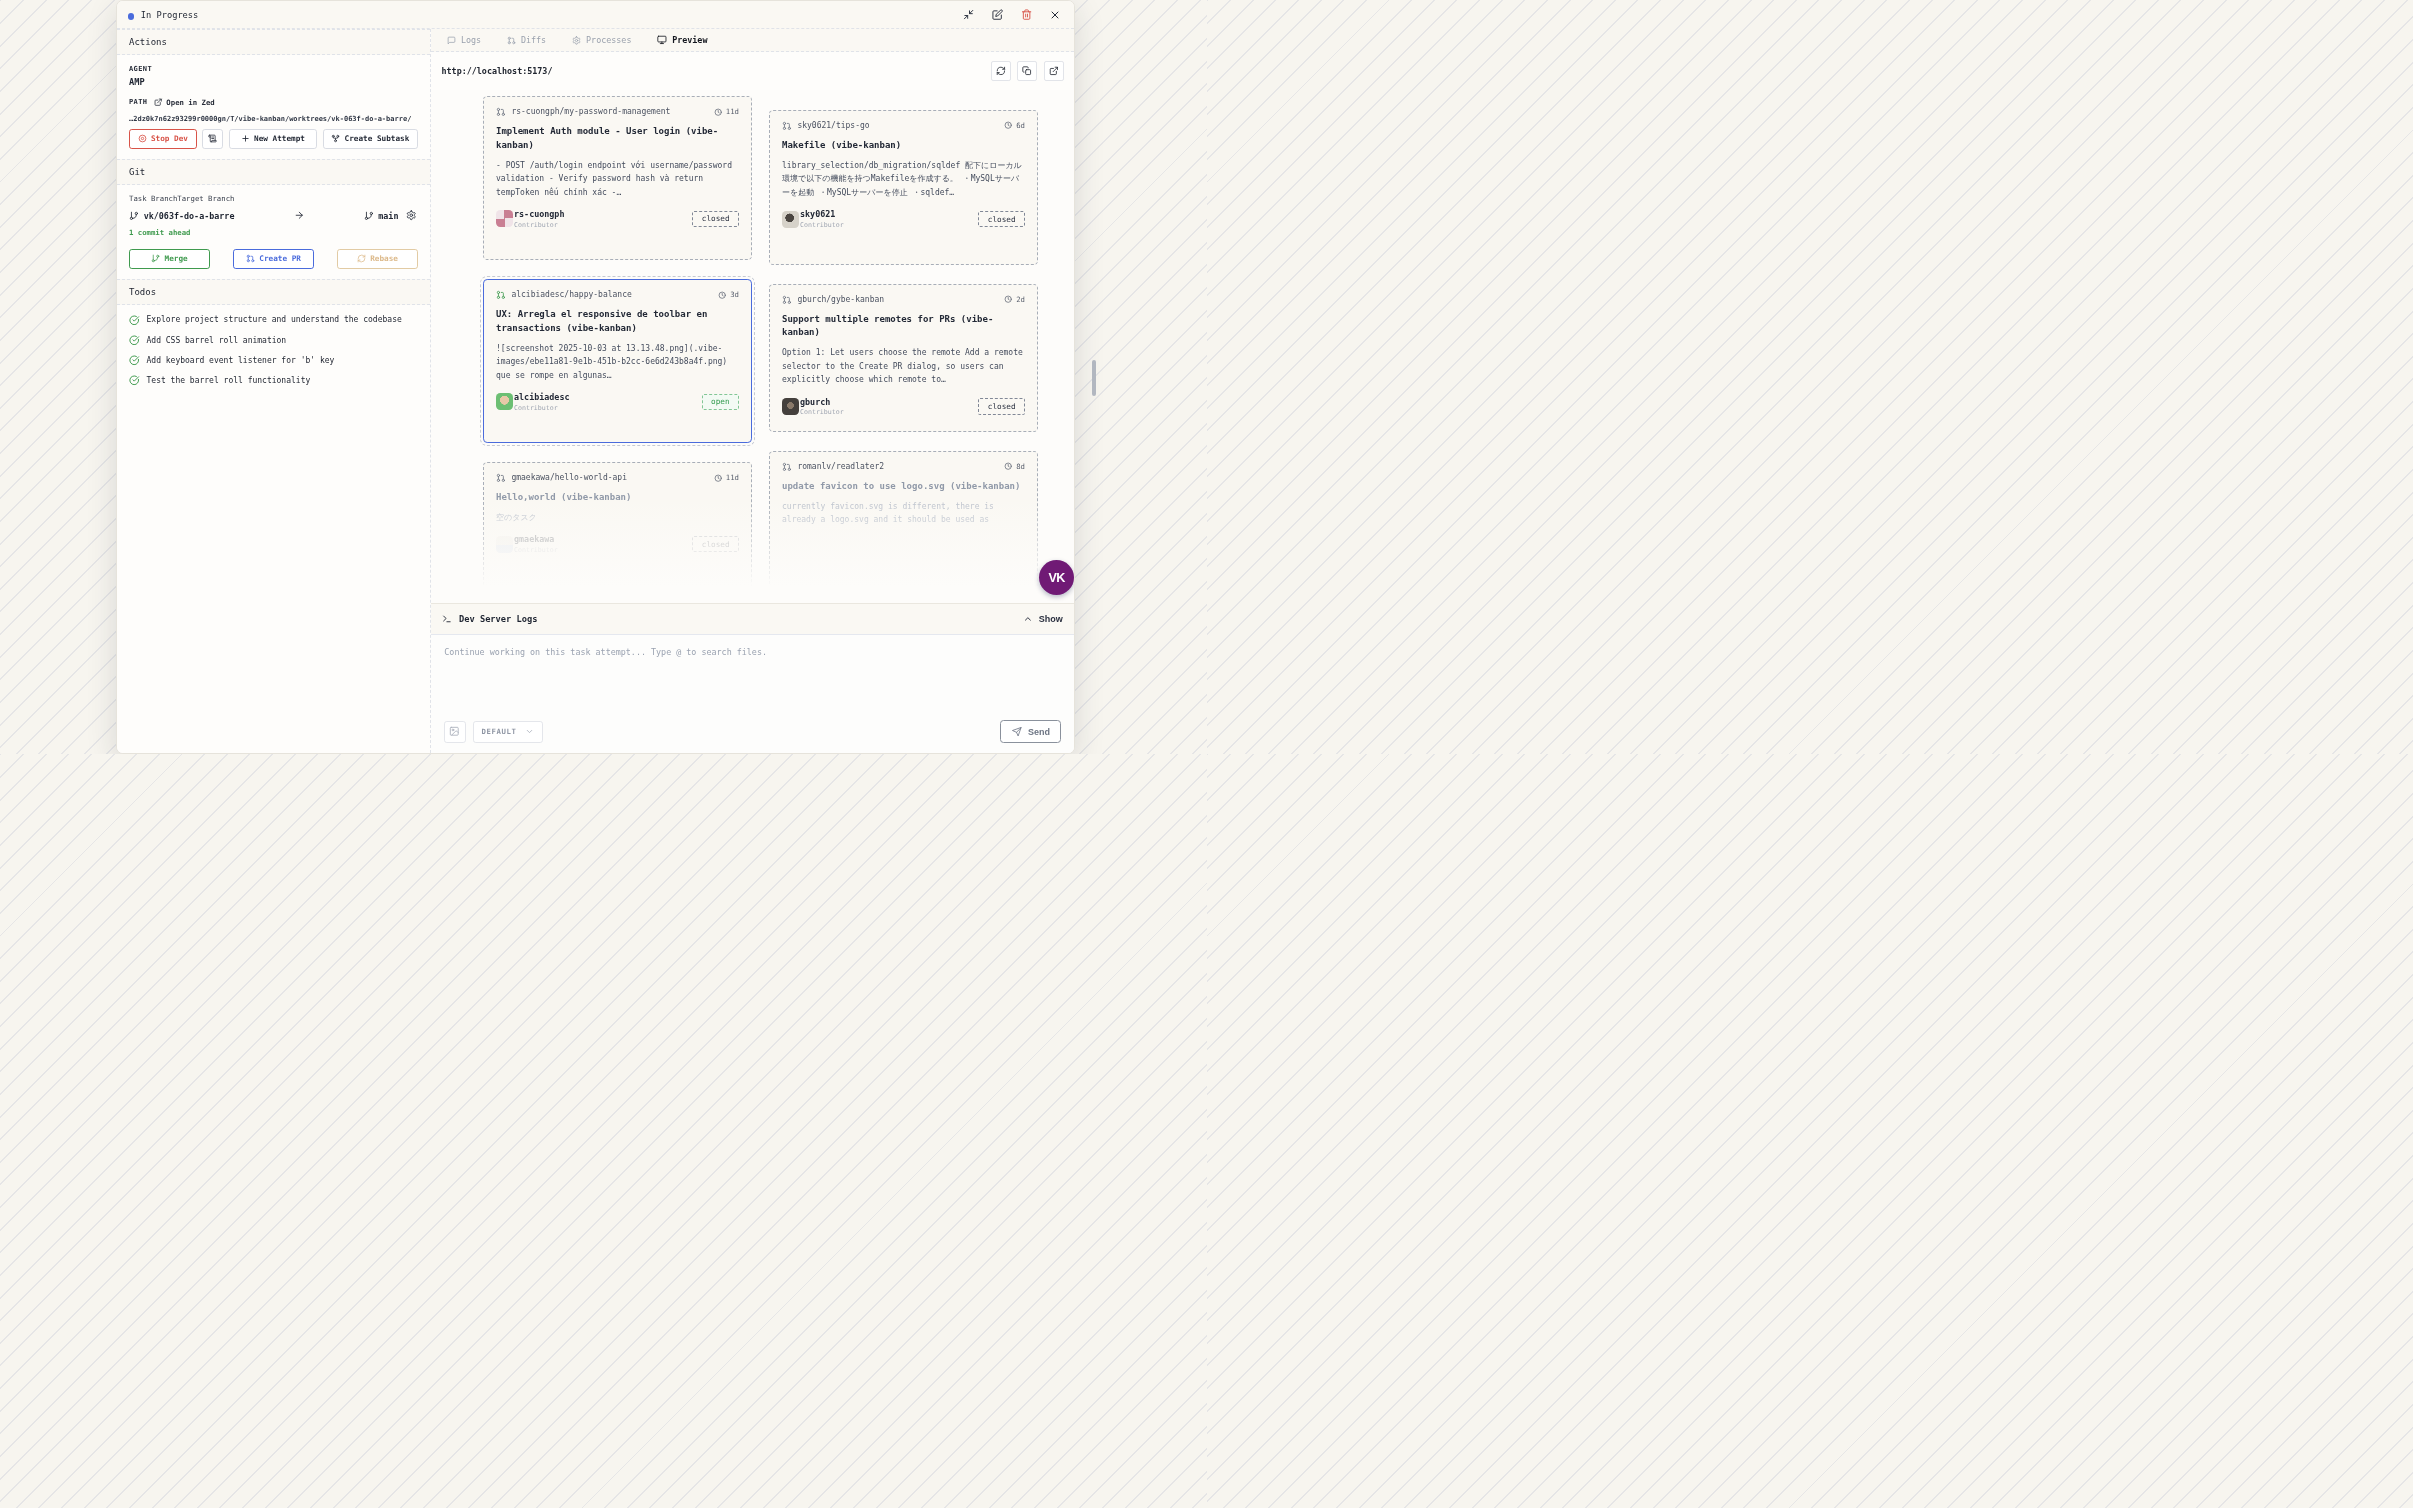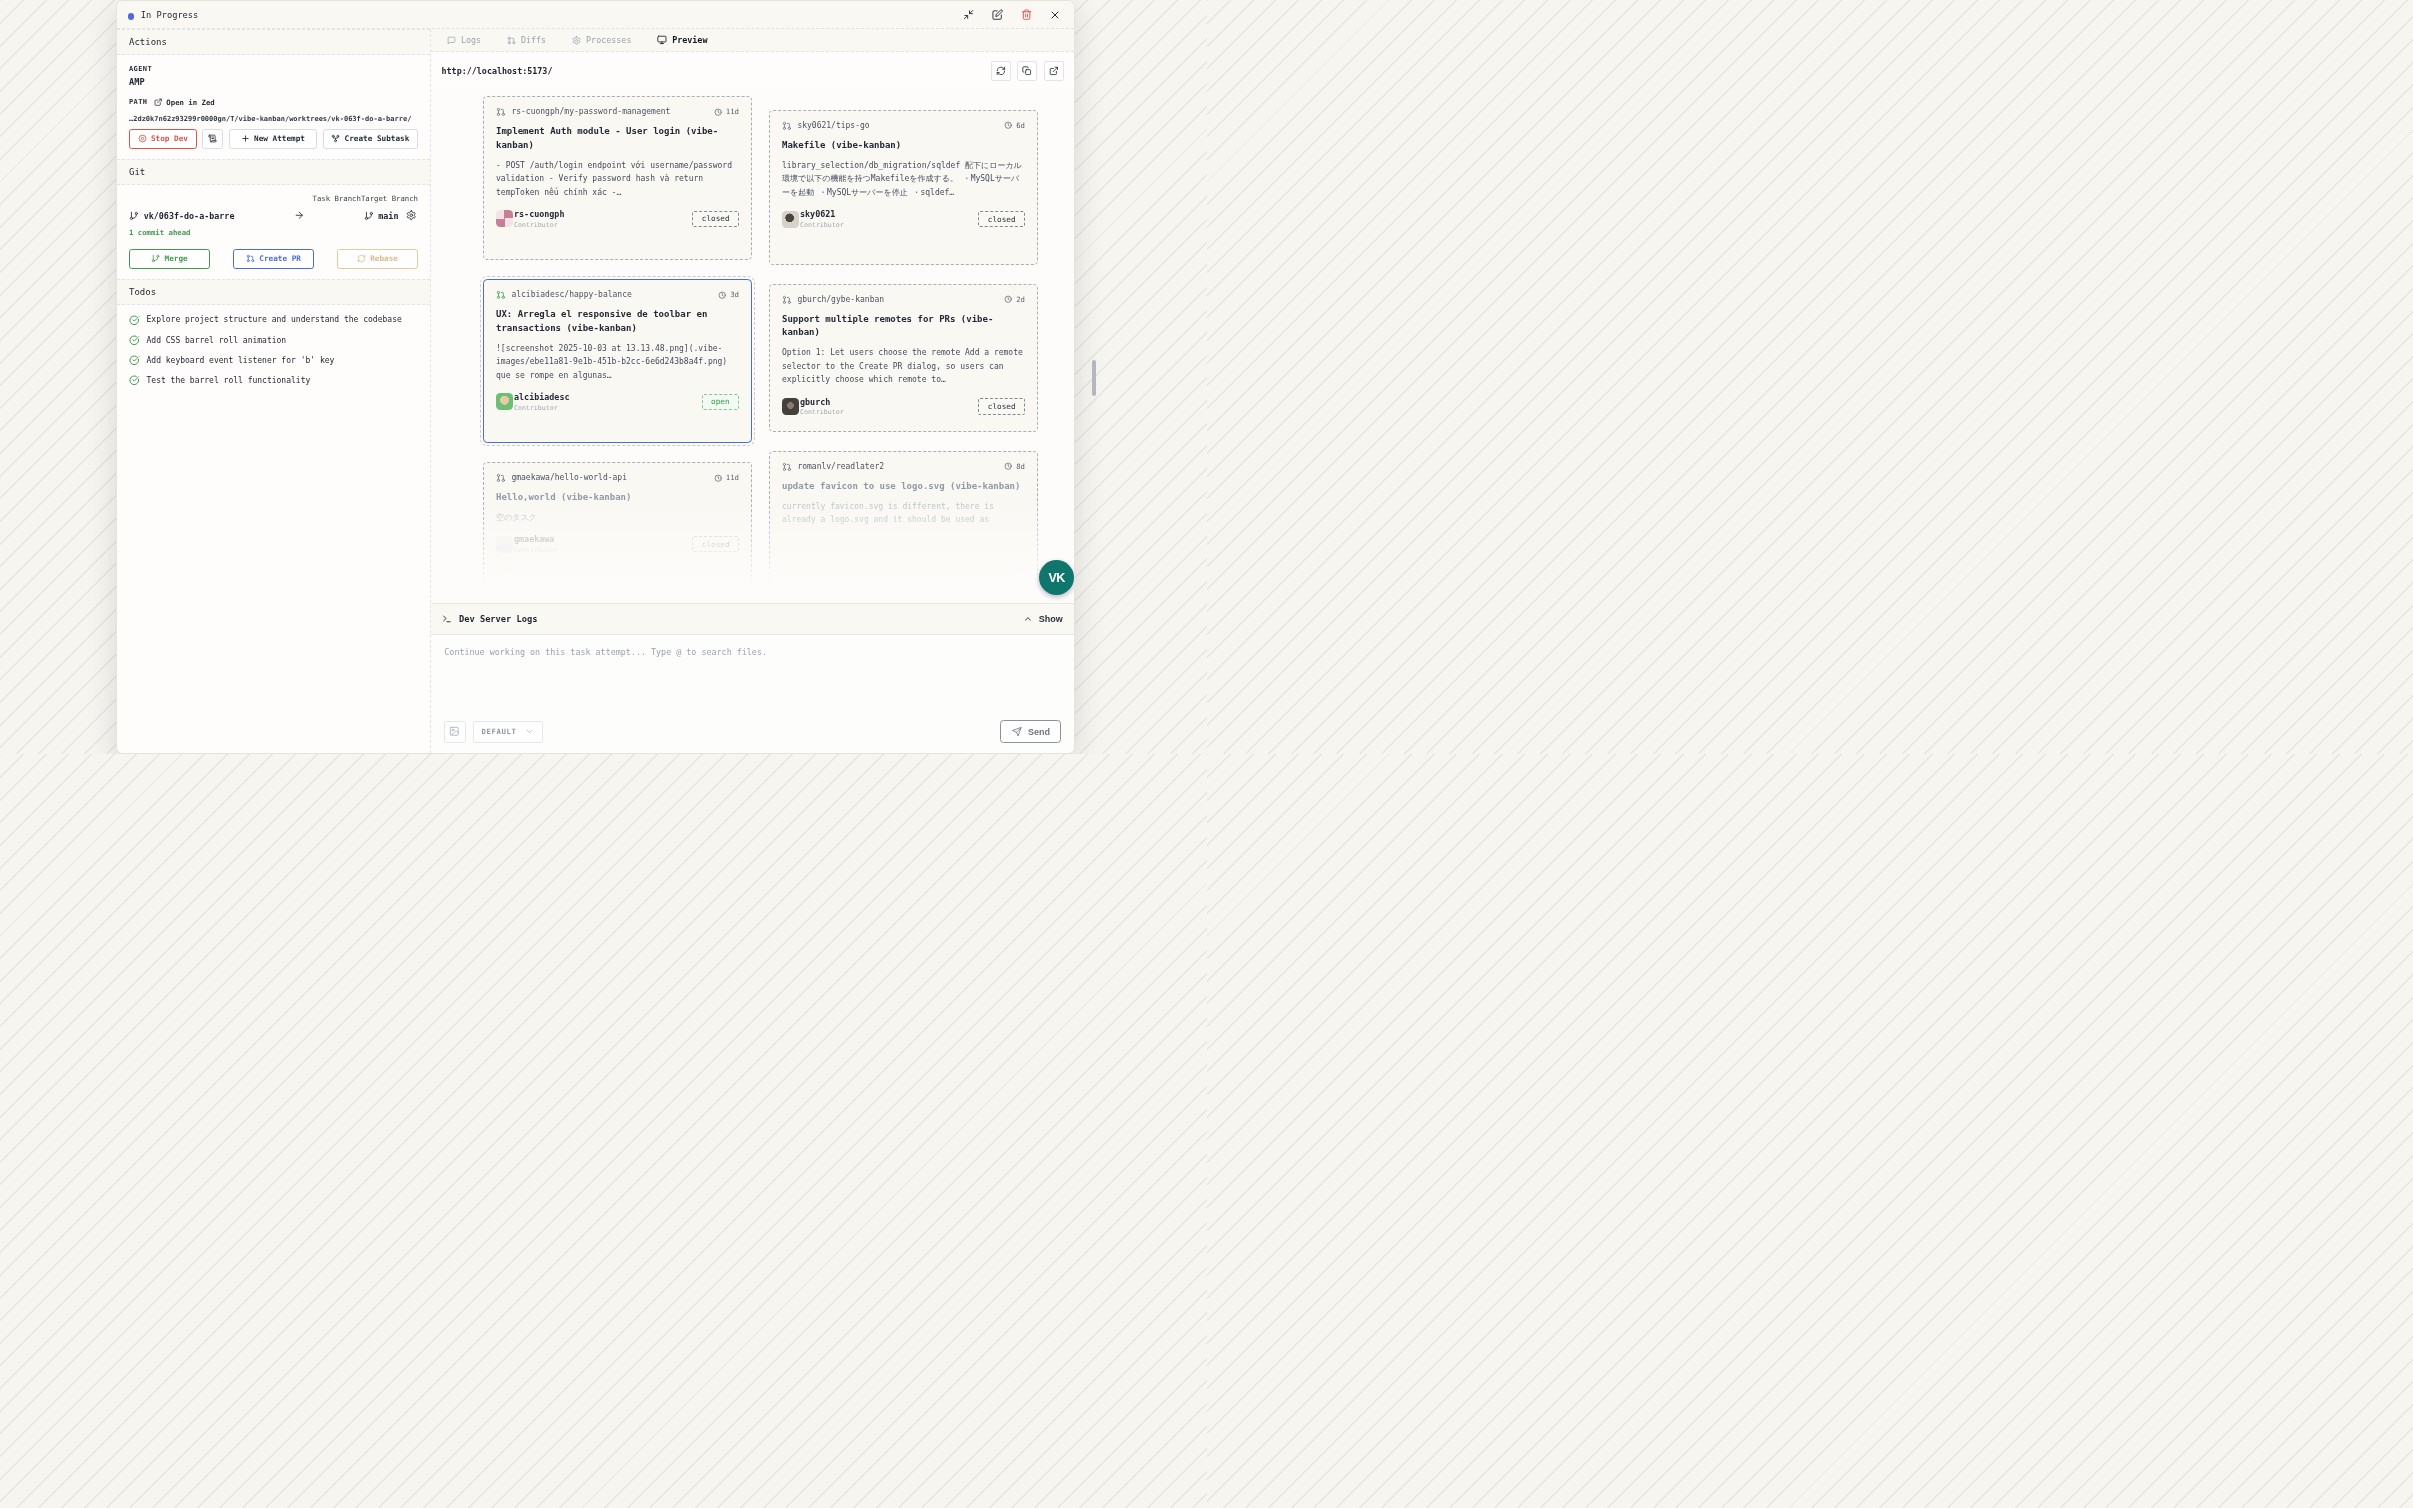--- a/index.html
+++ b/index.html
@@ -51,21 +51,21 @@
   .btn-row{margin-top:6px;display:flex;gap:5.6px}
   .btn{display:inline-flex;align-items:center;justify-content:center;gap:4.2px;height:20px;padding:0 7.7px;
     background:#fff;border:0.7px solid #d9dce3;border-radius:2.8px;font-size:7.7px;font-weight:600;color:#1d2330;
     cursor:pointer;font-family:inherit;white-space:nowrap}
   .btn.icon-only{width:21px;padding:0}
   .btn.danger{border:1px solid var(--red);color:var(--red)}
   .btn.grow{flex:1}
   .btn.green{border:1px solid var(--green);color:var(--green)}
   .btn.blue{border:1px solid var(--blue);color:var(--blue)}
   .btn.tan{border:1px solid #e2cba4;color:var(--tan);cursor:default}
-  .git-labels{display:flex;justify-content:flex-end;font-size:7.3px;color:#3a404d}
+  .git-labels{display:flex;justify-content:flex-start;font-size:7.3px;color:#3a404d}
   .git-branches{margin-top:5.6px;display:flex;align-items:center;font-size:8.4px;font-weight:600}
   .branch{display:flex;align-items:center;gap:4.9px}
   .git-arrow{flex:1;display:flex;justify-content:center;color:#272c38}
   .ahead{margin-top:5.6px;font-size:7.3px;font-weight:600;color:var(--green)}
   .git-btns{margin-top:12px;display:flex;gap:23px}
   .todo{display:flex;align-items:center;gap:7px;margin-bottom:9.8px;font-size:8px;font-weight:500;color:#1c212d}
   .todo:last-child{margin-bottom:0}
 
   
   .right{flex:1;display:flex;flex-direction:column;min-width:0;background:var(--paper)}
@@ -98,21 +98,21 @@
   .who .role{font-size:6.6px;color:#a0a6b2;margin-top:1.4px}
   .badge{margin-left:auto;font-size:7.7px;font-weight:500;padding:2.8px 8.4px;border:1px dashed #818896;
     border-radius:2.1px;color:#2b3140}
   .badge.open{color:#319a4d;border-color:#83c695;background:#f3faf4}
   .muted .card-title{color:#9099a8}
   .muted .card-desc{color:#bcc2cc}
   .dim{opacity:.35}
   .fade{position:absolute;left:0;right:0;bottom:0;height:105px;pointer-events:none;
     background:linear-gradient(to bottom, rgba(253,252,250,0), #fdfcfa 85%)}
   .fab{position:absolute;left:608px;top:470px;width:35px;height:35px;border-radius:50%;
-    background:#0f766e;color:#fff;display:flex;align-items:center;justify-content:center;
+    background:#701a75;color:#fff;display:flex;align-items:center;justify-content:center;
     font-size:12.6px;font-weight:700;letter-spacing:-0.7px;box-shadow:0 2.1px 5.6px rgba(20,30,80,.3);cursor:pointer}
 
   .dev-bar{height:31px;flex:none;background:var(--cream);border-top:0.7px solid #eae7df;
     display:flex;align-items:center;padding:0 11.2px;cursor:pointer}
   .dev-label{display:flex;align-items:center;gap:7px;font-size:8.7px;font-weight:600}
   .show{margin-left:auto;display:flex;align-items:center;gap:5.6px;font-size:9px;font-weight:600;color:#2b3040}
 
   .composer{height:119px;flex:none;background:#fdfdfc;border-top:0.7px solid #e5e8ef;position:relative}
   .composer textarea{width:100%;height:67px;border:none;outline:none;resize:none;background:transparent;
     padding:12px 13.3px;font-family:inherit;font-size:8.4px;color:#2b3140}

